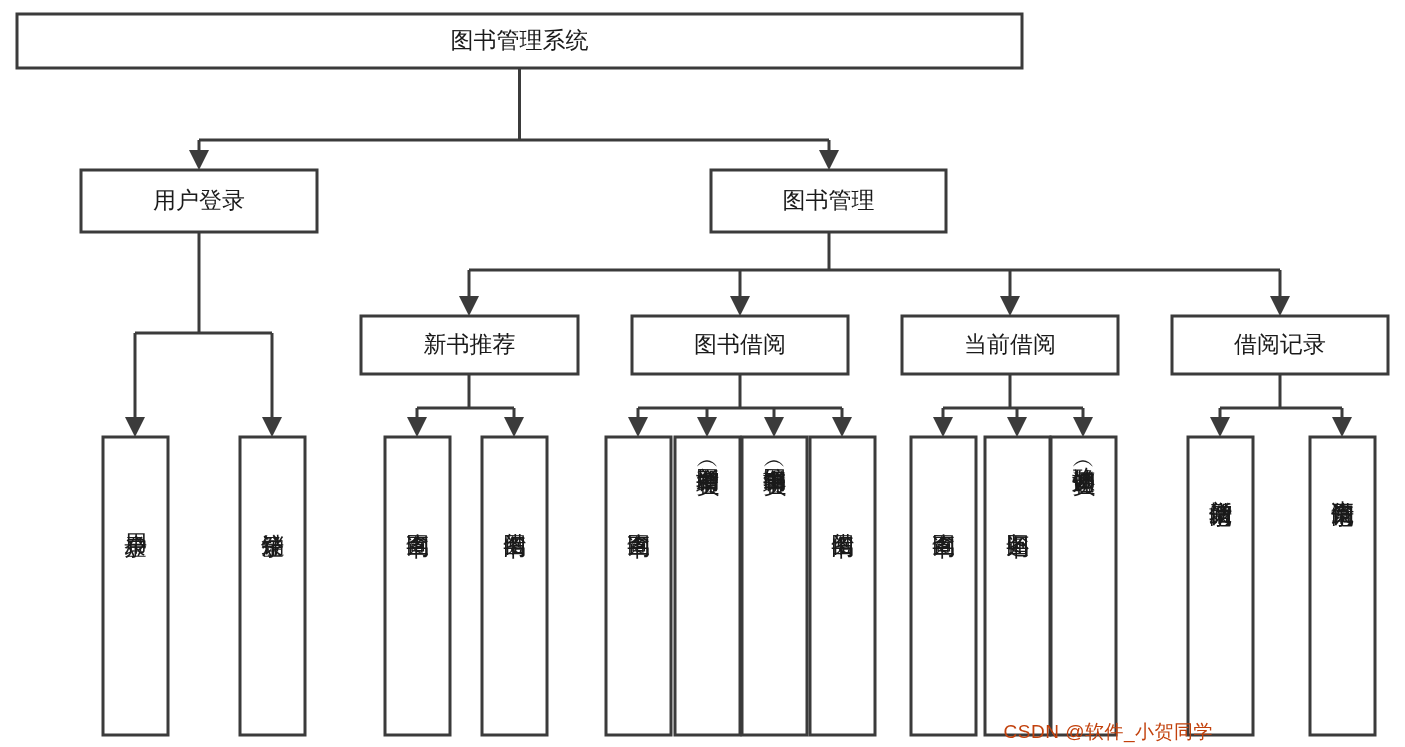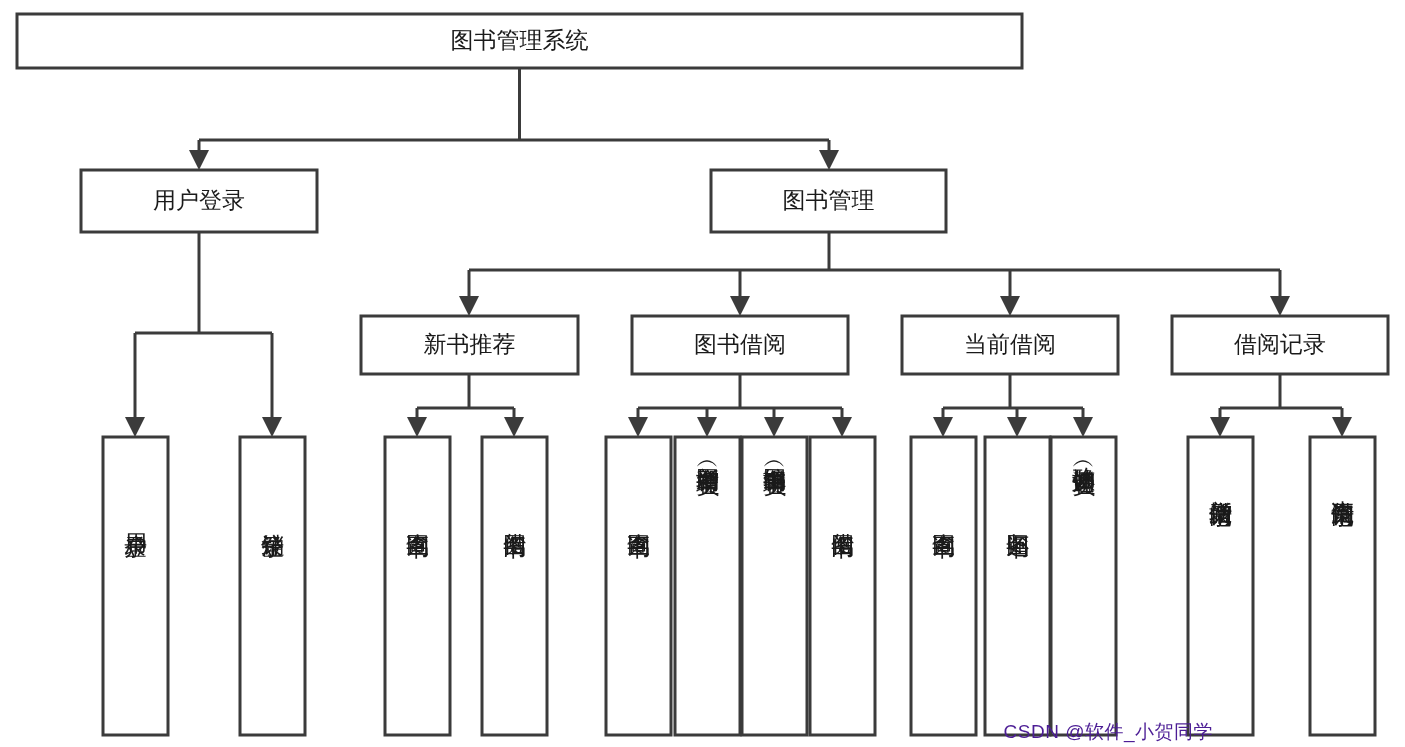--- a/index.html
+++ b/index.html
@@ -68,21 +68,21 @@
     letter-spacing: 1px;
     white-space: nowrap;
     text-align: center;
   }
   .watermark {
     position: absolute;
     right: 8px;
     bottom: 2px;
     font-family: "Liberation Sans", "DejaVu Sans", sans-serif;
     font-size: 19px;
-    color: #4c1d95;
+    color: #c2410c;
     letter-spacing: 0.5px;
     white-space: nowrap;
   }
 </style>
 </head>
 <body>
 
 <div id="diagram-root">
 
   <svg id="flow-svg" viewBox="0 0 1405 747" xmlns="http://www.w3.org/2000/svg">

